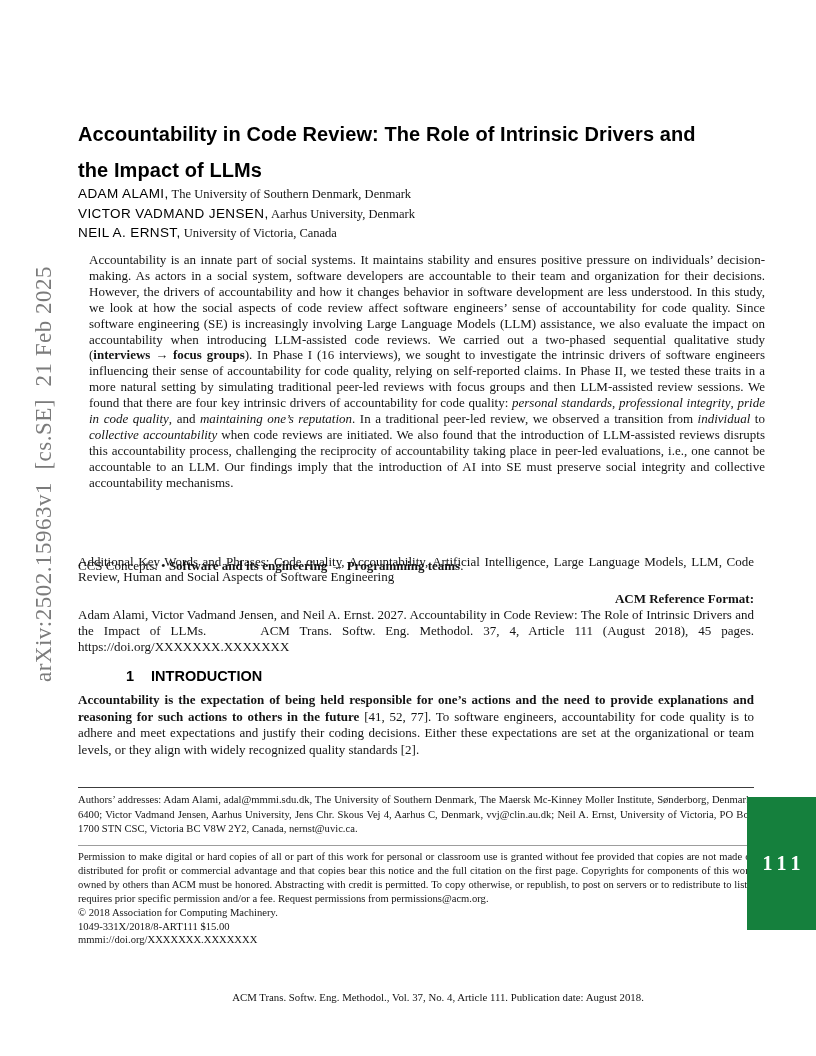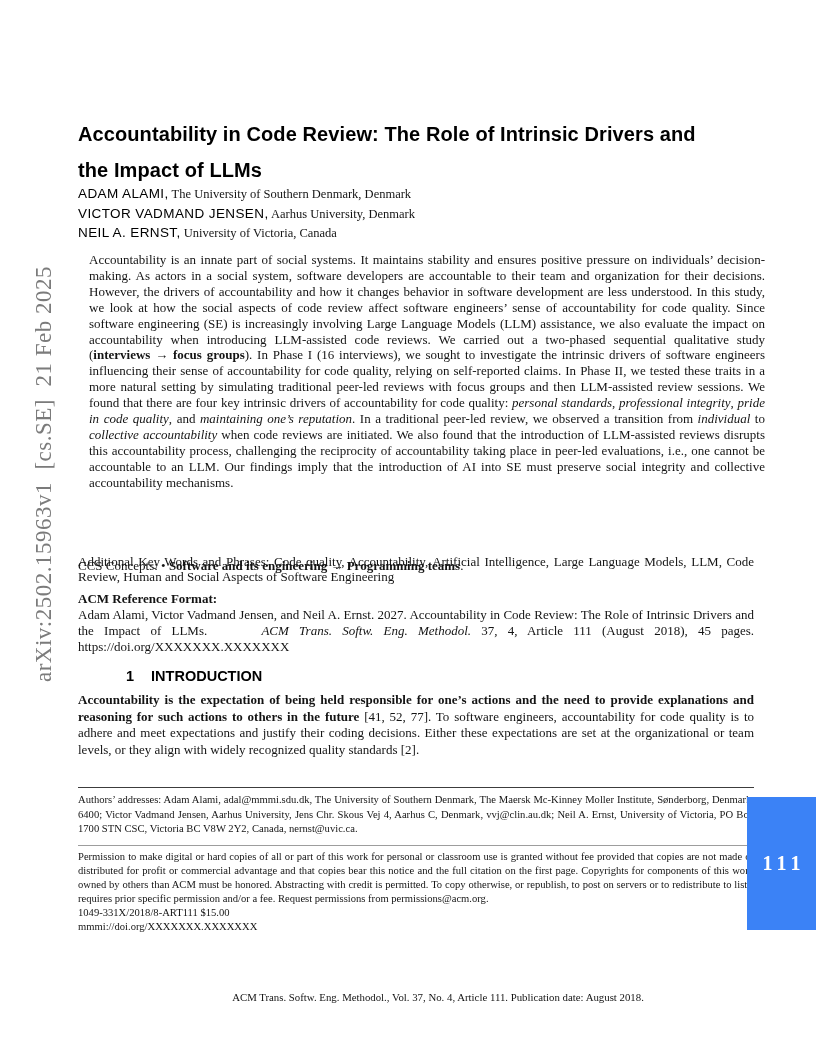--- a/index.html
+++ b/index.html
@@ -24,37 +24,37 @@
   .author-line { line-height:18.5px; white-space:nowrap; }
   .author-name {
     font-family:"Liberation Sans", sans-serif; font-size:13.5px;
     letter-spacing:0.4px; color:#000;
   }
   .author-affil { font-size:12.5px; }
   .abstract  { top:252px; font-size:13px; line-height:15.9px; text-align:justify;margin-left:11px; }
   .ccs       { top:558px; font-size:13px; line-height:15.9px; text-align:justify; }
   .keywords  { top:554px; font-size:13px; line-height:15px; text-align:justify; }
   .refformat { top:591px; font-size:13px; line-height:16px; }
-  .ref-heading { font-weight:bold; }
+  .ref-heading { font-weight:bold;text-align:right; }
   .ref-body  { text-align:justify; }
   .intro-heading {
     top:666px; font-family:"Liberation Sans", sans-serif; font-weight:bold;
     font-size:14.5px; line-height:20px; color:#000;margin-left:48px;
   }
   .intro-number { display:inline-block; margin-right:17px; }
   .intro-para { top:692px; font-size:13px; line-height:16.7px; text-align:justify; }
   .rule { position:absolute; left:78px; width:676px; }
   .rule-dark  { top:787px; height:1px; background:#3c3c3c; }
   .rule-light { top:845px; height:1px; background:#9d9d9d; }
   .addresses  { top:793px; font-size:10.6px; line-height:14.5px; text-align:justify; }
   .permission { top:850px; font-size:10.6px; line-height:13.9px; }
   .permission .perm-text { text-align:justify; }
   .page-badge {
     position:absolute; right:0; top:797px; width:69px; height:133px;
-    background:#3b82f6; color:#ffffff; display:flex; align-items:center;
+    background:#15803d; color:#ffffff; display:flex; align-items:center;
     justify-content:center; font-family:"Liberation Serif", serif;
     font-weight:bold; font-size:20px; letter-spacing:5px; text-indent:5px;
   }
   .footer-line {
     position:absolute; left:58px; width:760px; top:991px;
     text-align:center; font-size:10.8px;
   }
 </style>
 </head>
 <body>
@@ -72,37 +72,38 @@
   </div>
 
   <div class="col abstract"><span>Accountability is an innate part of social systems. It maintains stability and ensures positive pressure on individuals’ decision-making. As actors in a social system, software developers are accountable to their team and organization for their decisions. However, the drivers of accountability and how it changes behavior in software development are less understood. In this study, we look at how the social aspects of code review affect software engineers’ sense of accountability for code quality. Since software engineering (SE) is increasingly involving Large Language Models (LLM) assistance, we also evaluate the impact on accountability when introducing LLM-assisted code reviews. We carried out a two-phased sequential qualitative study (</span><span style="font-weight: bold;">interviews → focus groups</span><span>). In Phase I (16 interviews), we sought to investigate the intrinsic drivers of software engineers influencing their sense of accountability for code quality, relying on self-reported claims. In Phase II, we tested these traits in a more natural setting by simulating traditional peer-led reviews with focus groups and then LLM-assisted review sessions. We found that there are four key intrinsic drivers of accountability for code quality: </span><span style="font-style: italic;">personal standards</span><span>, </span><span style="font-style: italic;">professional integrity</span><span>, </span><span style="font-style: italic;">pride in code quality</span><span>, and </span><span style="font-style: italic;">maintaining one’s reputation</span><span>. In a traditional peer-led review, we observed a transition from </span><span style="font-style: italic;">individual</span><span> to </span><span style="font-style: italic;">collective accountability</span><span> when code reviews are initiated. We also found that the introduction of LLM-assisted reviews disrupts this accountability process, challenging the reciprocity of accountability taking place in peer-led evaluations, i.e., one cannot be accountable to an LLM. Our findings imply that the introduction of AI into SE must preserve social integrity and collective accountability mechanisms.</span></div>
 
   <div class="col ccs"><span>CCS Concepts: • </span><span style="font-weight: bold;">Software and its engineering → Programming teams</span><span>.</span></div>
 
   <div class="col keywords">Additional Key Words and Phrases: Code quality, Accountability, Artificial Intelligence, Large Language Models, LLM, Code Review, Human and Social Aspects of Software Engineering</div>
 
   <div class="col refformat">
     <div class="ref-heading">ACM Reference Format:</div>
-    <div class="ref-body"><span>Adam Alami, Victor Vadmand Jensen, and Neil A. Ernst. 2027. Accountability in Code Review: The Role of Intrinsic Drivers and the Impact of LLMs. </span><span style="font-style: italic; margin-left: 44px;">ACM Trans. Softw. Eng. Methodol.</span><span> 37, 4, Article 111 (August 2018), 45 pages. https://doi.org/XXXXXXX.XXXXXXX</span></div>
+    <div class="ref-body"><span>Adam Alami, Victor Vadmand Jensen, and Neil A. Ernst. 2027. Accountability in Code Review: The Role of Intrinsic Drivers and the Impact of LLMs. </span><span style=" margin-left: 44px;">ACM Trans. Softw. Eng. Methodol.</span><span> 37, 4, Article 111 (August 2018), 45 pages. https://doi.org/XXXXXXX.XXXXXXX</span></div>
   </div>
 
   <div class="col intro-heading">
     <span class="intro-number">1</span><span>INTRODUCTION</span>
   </div>
 
   <div class="col intro-para"><span style="font-weight: bold;">Accountability is the expectation of being held responsible for one’s actions and the need to provide explanations and reasoning for such actions to others in the future</span><span> [41, 52, 77]. To software engineers, accountability for code quality is to adhere and meet expectations and justify their coding decisions. Either these expectations are set at the organizational or team levels, or they align with widely recognized quality standards [2].</span></div>
 
   <div class="rule rule-dark"></div>
 
   <div class="col addresses">Authors’ addresses: Adam Alami, adal@mmmi.sdu.dk, The University of Southern Denmark, The Maersk Mc-Kinney Moller Institute, Sønderborg, Denmark, 6400; Victor Vadmand Jensen, Aarhus University, Jens Chr. Skous Vej 4, Aarhus C, Denmark, vvj@clin.au.dk; Neil A. Ernst, University of Victoria, PO Box 1700 STN CSC, Victoria BC V8W 2Y2, Canada, nernst@uvic.ca.</div>
 
   <div class="rule rule-light"></div>
 
   <div class="col permission">
     <div class="perm-text">Permission to make digital or hard copies of all or part of this work for personal or classroom use is granted without fee provided that copies are not made or distributed for profit or commercial advantage and that copies bear this notice and the full citation on the first page. Copyrights for components of this work owned by others than ACM must be honored. Abstracting with credit is permitted. To copy otherwise, or republish, to post on servers or to redistribute to lists, requires prior specific permission and/or a fee. Request permissions from permissions@acm.org.</div>
+    <div>© 2018 Association for Computing Machinery.</div>
     <div>1049-331X/2018/8-ART111 $15.00</div>
     <div>mmmi://doi.org/XXXXXXX.XXXXXXX</div>
   </div>
 
   <div class="page-badge">111</div>
 
   <div class="footer-line">ACM Trans. Softw. Eng. Methodol., Vol. 37, No. 4, Article 111. Publication date: August 2018.</div>
 
 </div>
 

